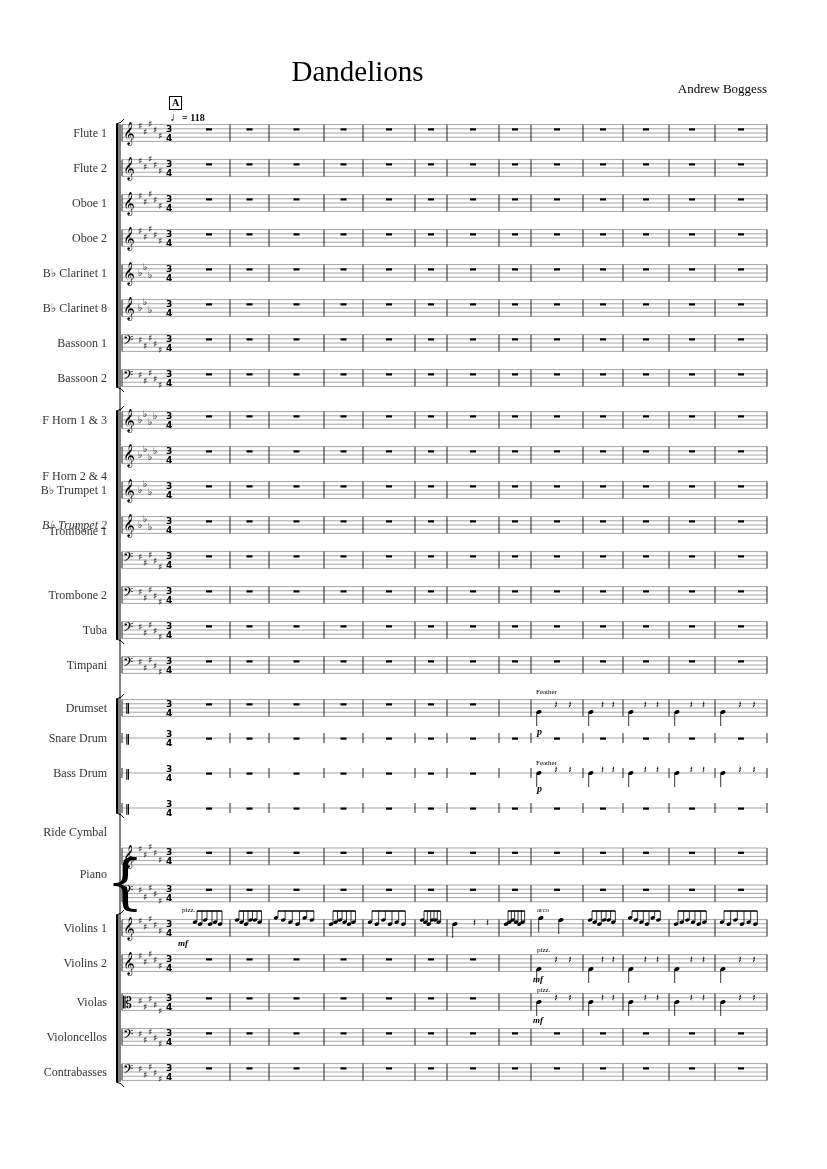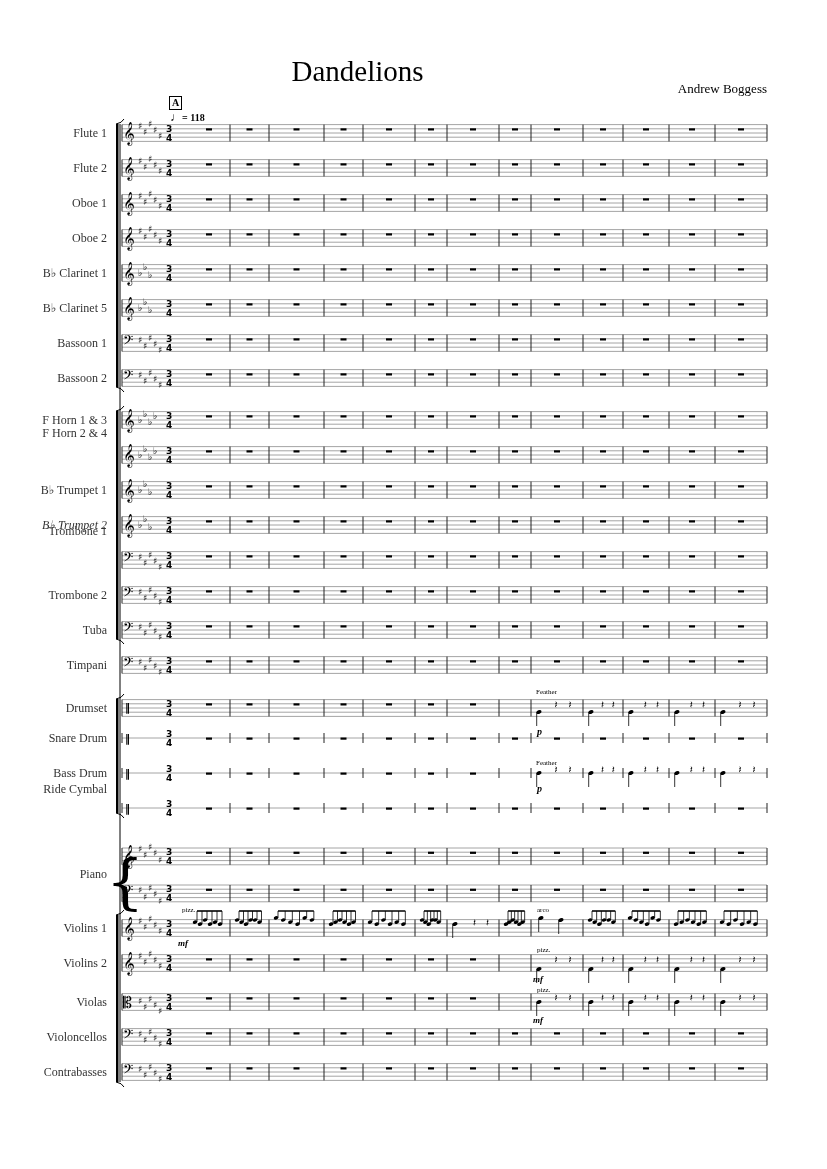--- a/index.html
+++ b/index.html
@@ -27,35 +27,35 @@
 <div class="composer">Andrew Boggess</div>
 <div class="rehearsal">A</div>
 <div class="tempo"><span class="note">♩</span><span>= 118</span></div>
 
 <div id="labels">
     <div class="inst-label" style="top: 133px;">Flute 1</div>
     <div class="inst-label" style="top: 168px;">Flute 2</div>
     <div class="inst-label" style="top: 203px; margin-left: 28px;">Oboe 1</div>
     <div class="inst-label" style="top: 238px;">Oboe 2</div>
     <div class="inst-label" style="top: 273px;">B♭ Clarinet 1</div>
-    <div class="inst-label" style="top: 308px;">B♭ Clarinet 5</div>
+    <div class="inst-label" style="top: 308px;">B♭ Clarinet 8</div>
     <div class="inst-label" style="top: 343px;">Bassoon 1</div>
     <div class="inst-label" style="top: 378px; padding-left: 24px;">Bassoon 2</div>
     <div class="inst-label" style="top: 420px;">F Horn 1 &amp; 3</div>
-    <div class="inst-label" style="top: 433px;">F Horn 2 &amp; 4</div>
+    <div class="inst-label" style="top: 476px;">F Horn 2 &amp; 4</div>
     <div class="inst-label" style="top: 490px; text-align: center;">B♭ Trumpet 1</div>
     <div class="inst-label" style="top: 525px; font-style: italic;">B♭ Trumpet 2</div>
     <div class="inst-label" style="top: 531px;">Trombone 1</div>
     <div class="inst-label" style="top: 595px;">Trombone 2</div>
     <div class="inst-label" style="top: 630px;">Tuba</div>
     <div class="inst-label" style="top: 665px; margin-left: 17px;">Timpani</div>
     <div class="inst-label" style="top: 708px;">Drumset</div>
     <div class="inst-label" style="top: 738px;">Snare Drum</div>
     <div class="inst-label" style="top: 773px;">Bass Drum</div>
-    <div class="inst-label" style="top: 789px;">Ride Cymbal</div>
+    <div class="inst-label" style="top: 832px;">Ride Cymbal</div>
     <div class="inst-label" style="top: 874px;">Piano</div>
     <div class="inst-label" style="top: 928px;">Violins 1</div>
     <div class="inst-label" style="top: 963px;">Violins 2</div>
     <div class="inst-label" style="top: 1002px;">Violas</div>
     <div class="inst-label" style="top: 1037px;">Violoncellos</div>
     <div class="inst-label" style="top: 1072px;">Contrabasses</div>
   </div>
 
 <svg id="score" width="827" height="1169">
     <g>

